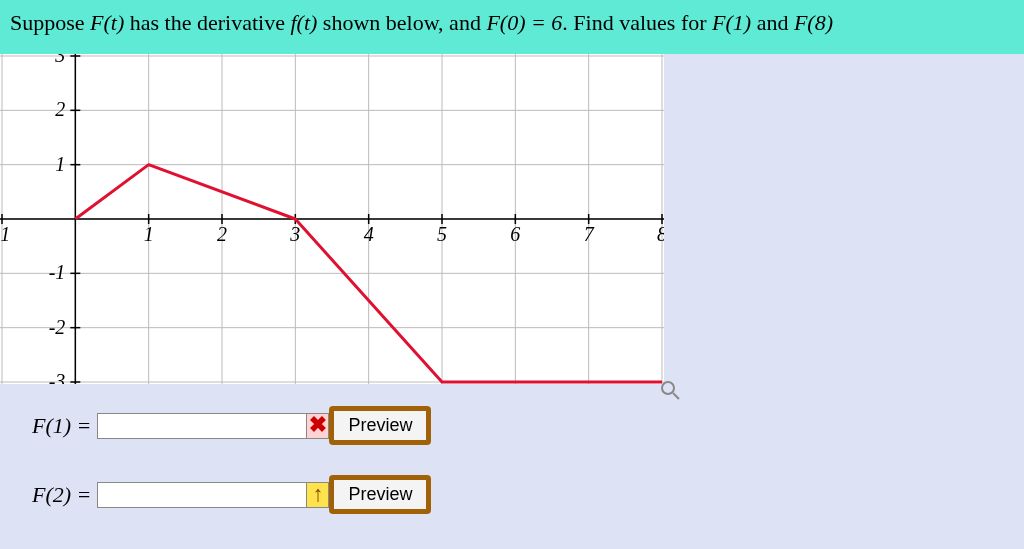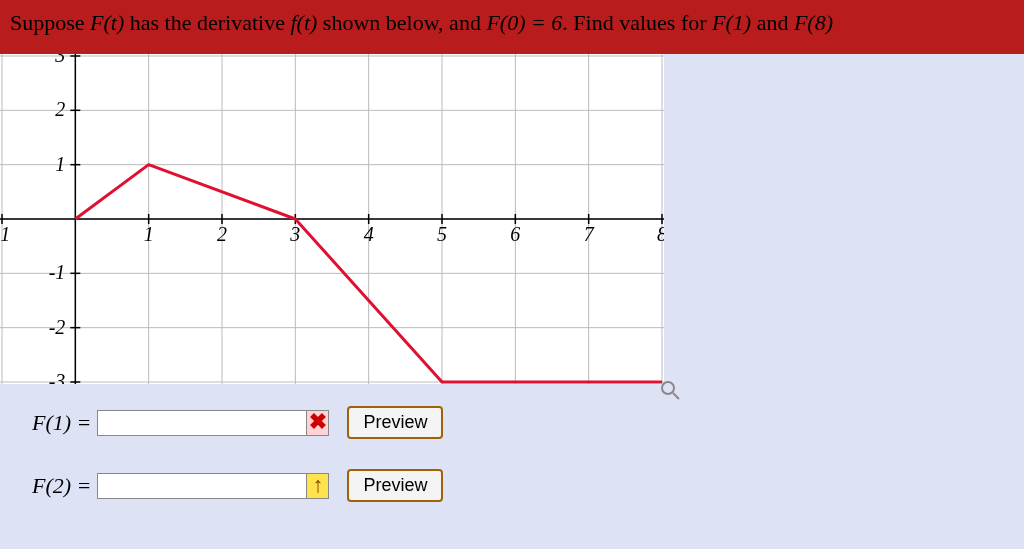--- a/index.html
+++ b/index.html
@@ -8,21 +8,21 @@
     font-family: "Times New Roman", Times, serif;
     font-size: 20px;
     color: #000;
     width: 1024px;
     height: 549px;
     padding: 0;
   }
   .question {
     padding: 10px 10px 18px 10px;
     font-size: 22px;
-    background: #b91c1c;
+    background: #5eead4;
   }
   .question i { font-style: italic; }
   .chart-box {
     background: #fff;
     margin: 0 0 0 0;
     width: 664px;
     height: 330px;
     position: relative;
   }
   .chart-box svg { position: absolute; left: 0; top: 0; }
@@ -63,27 +63,26 @@
     border: 1px solid #888;
     border-left: none;
     color: #8a4b00;
     text-align: center;
     line-height: 22px;
     font-weight: bold;
     font-style: normal;
     font-family: sans-serif;
   }
   .preview-btn {
-    margin-left: 18px;
     padding: 4px 14px;
     font-size: 18px;
     font-family: Arial, sans-serif;
     font-style: normal;
     background: #f4f4f4;
-    border: 2px solid #a16207;
+    border: 5px solid #a16207;
     border-radius: 4px;
     cursor: pointer;
   }
   .magnifier {
     position: absolute;
     right: 4px;
     bottom: 4px;
   }
 </style>
 </head>

